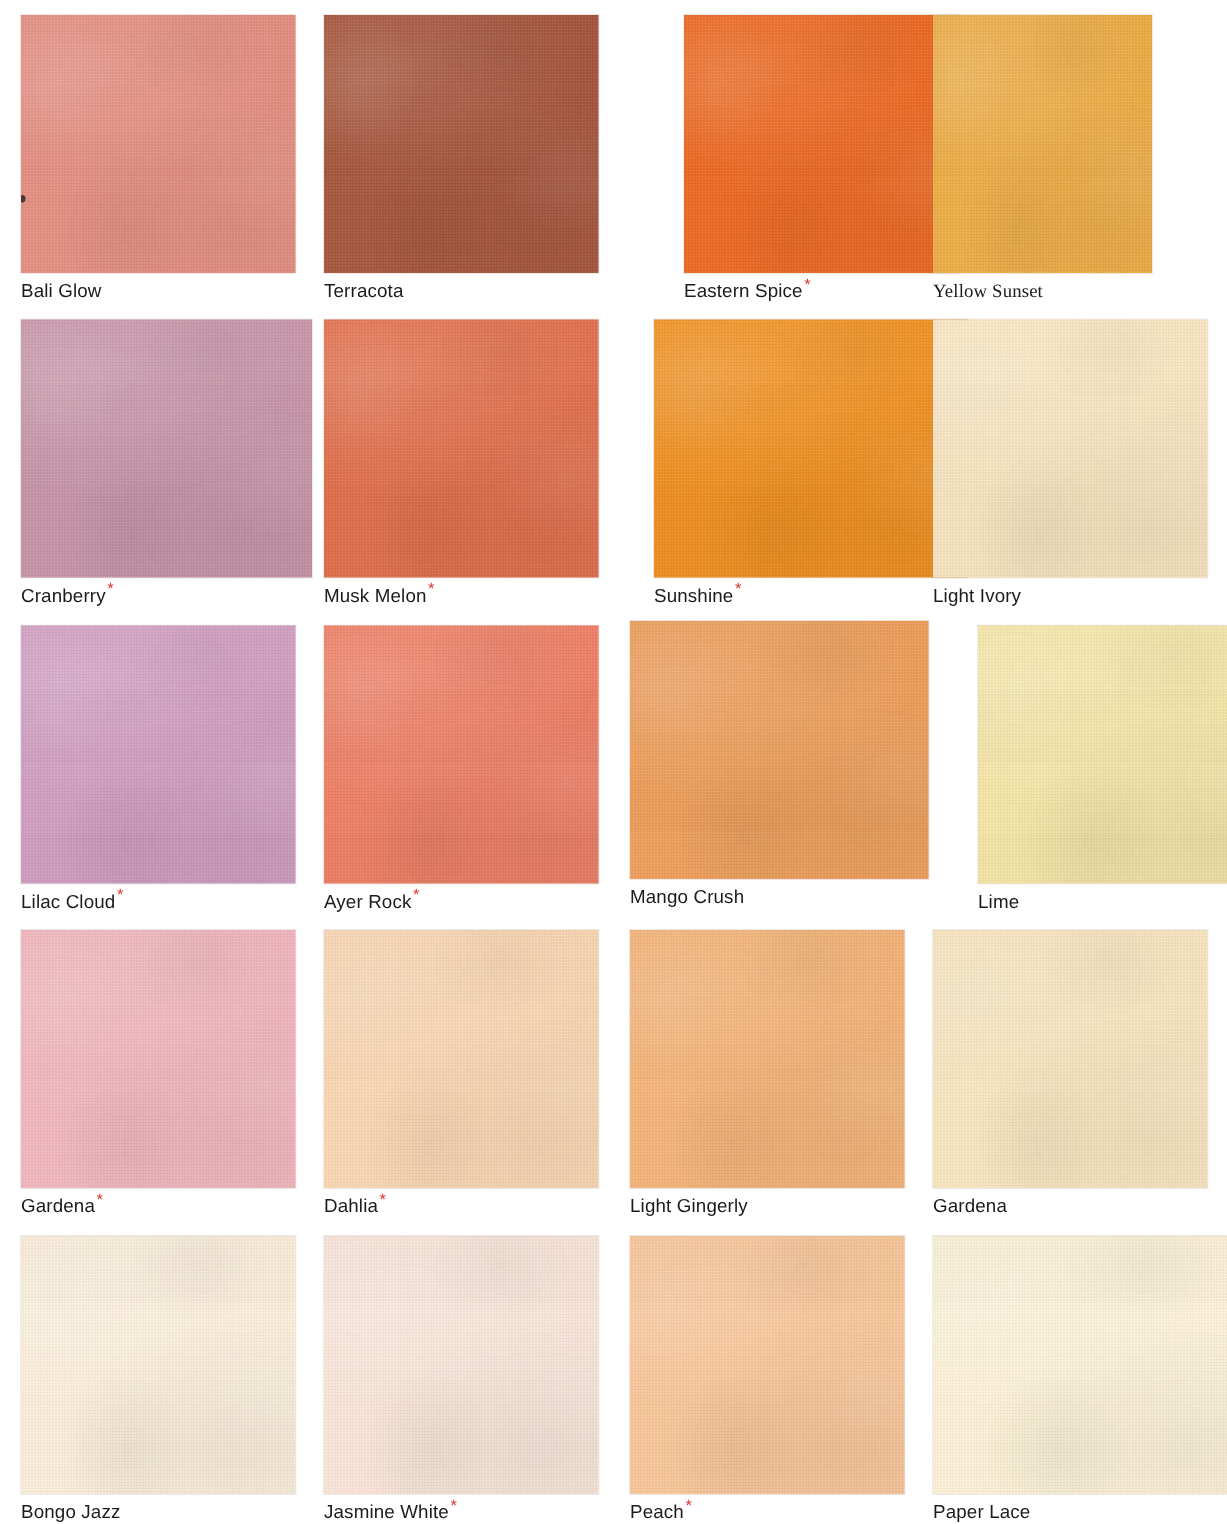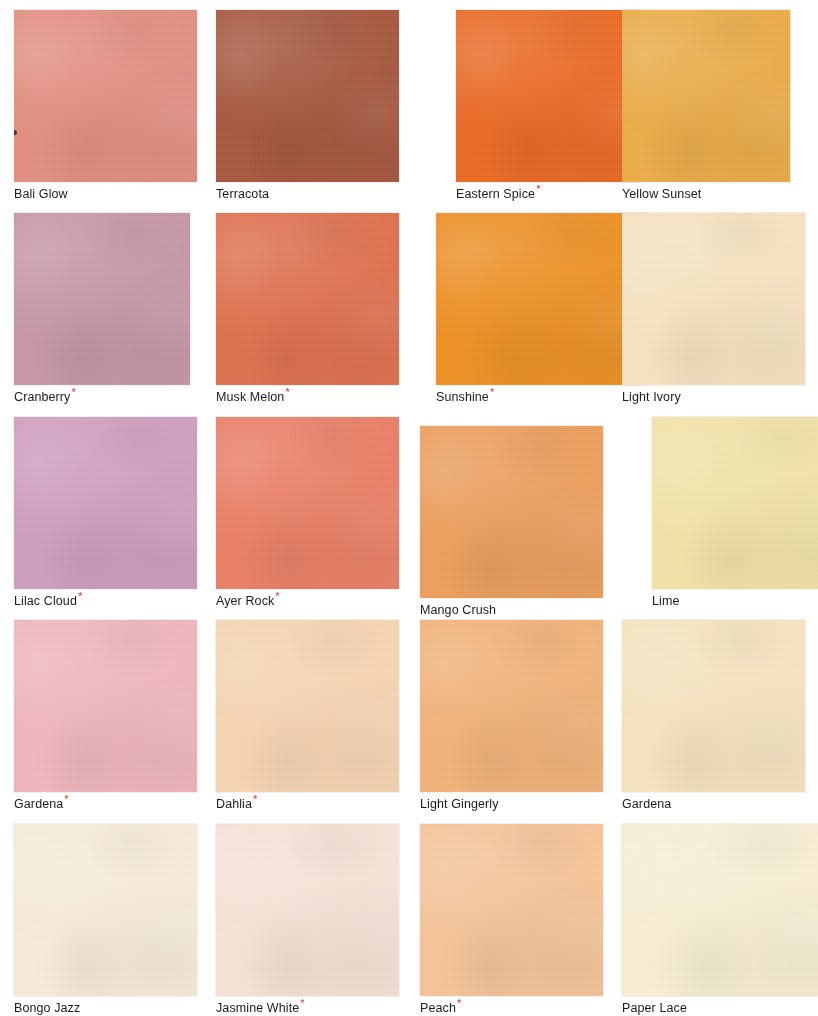--- a/index.html
+++ b/index.html
@@ -97,28 +97,28 @@
       </div>
       <div class="swatch-label"><span>Terracota</span></div>
     </div>
     <div class="swatch-cell" style="left: 420px; top: 10px; width: 183px; padding-left: 36px;">
       <div class="swatch-chip" title="Eastern Spice" style="height: 172px; background: rgb(239, 106, 34);">
         <div class="mottle"></div>
         <div class="grain"></div>
       </div>
       <div class="swatch-label"><span>Eastern Spice</span><span class="star" style="color: rgb(216, 53, 42);">*</span></div>
     </div>
-    <div class="swatch-cell" style="left: 622px; top: 10px; width: 168px;">
+    <div class="swatch-cell" style="left: 622px; top: 10px; width: 146px; font-family: Liberation Serif, serif;">
       <div class="swatch-chip" title="Yellow Sunset" style="height: 172px; background: rgb(239, 174, 70);">
         <div class="mottle"></div>
         <div class="grain"></div>
       </div>
       <div class="swatch-label"><span>Yellow Sunset</span></div>
     </div>
-    <div class="swatch-cell" style="left: 14px; top: 213px; width: 176px;">
+    <div class="swatch-cell" style="left: 14px; top: 213px; width: 194px;">
       <div class="swatch-chip" title="Cranberry" style="height: 172px; background: rgb(201, 152, 171);">
         <div class="mottle"></div>
         <div class="grain"></div>
       </div>
       <div class="swatch-label"><span>Cranberry</span><span class="star" style="color: rgb(216, 53, 42);">*</span></div>
     </div>
     <div class="swatch-cell" style="left: 216px; top: 213px; width: 183px;">
       <div class="swatch-chip" title="Musk Melon" style="height: 172px; background: rgb(227, 113, 78);">
         <div class="mottle"></div>
         <div class="grain"></div>
@@ -146,21 +146,21 @@
       </div>
       <div class="swatch-label"><span>Ayer Rock</span><span class="star" style="color: rgb(216, 53, 42);">*</span></div>
     </div>
     <div class="swatch-cell" style="left: 14px; top: 417px; width: 183px;">
       <div class="swatch-chip" title="Lilac Cloud" style="height: 172px; background: rgb(210, 160, 194);">
         <div class="mottle"></div>
         <div class="grain"></div>
       </div>
       <div class="swatch-label"><span>Lilac Cloud</span><span class="star" style="color: rgb(216, 53, 42);">*</span></div>
     </div>
-    <div class="swatch-cell" style="left: 420px; top: 426px; width: 183px;">
+    <div class="swatch-cell" style="left: 420px; top: 414px; width: 199px;">
       <div class="swatch-chip" title="Mango Crush" style="height: 172px; background: rgb(240, 160, 92);">
         <div class="mottle"></div>
         <div class="grain"></div>
       </div>
       <div class="swatch-label"><span>Mango Crush</span></div>
     </div>
     <div class="swatch-cell" style="left: 652px; top: 417px; width: 202px;">
       <div class="swatch-chip" title="Lime" style="height: 172px; background: rgb(247, 231, 169);">
         <div class="mottle"></div>
         <div class="grain"></div>

